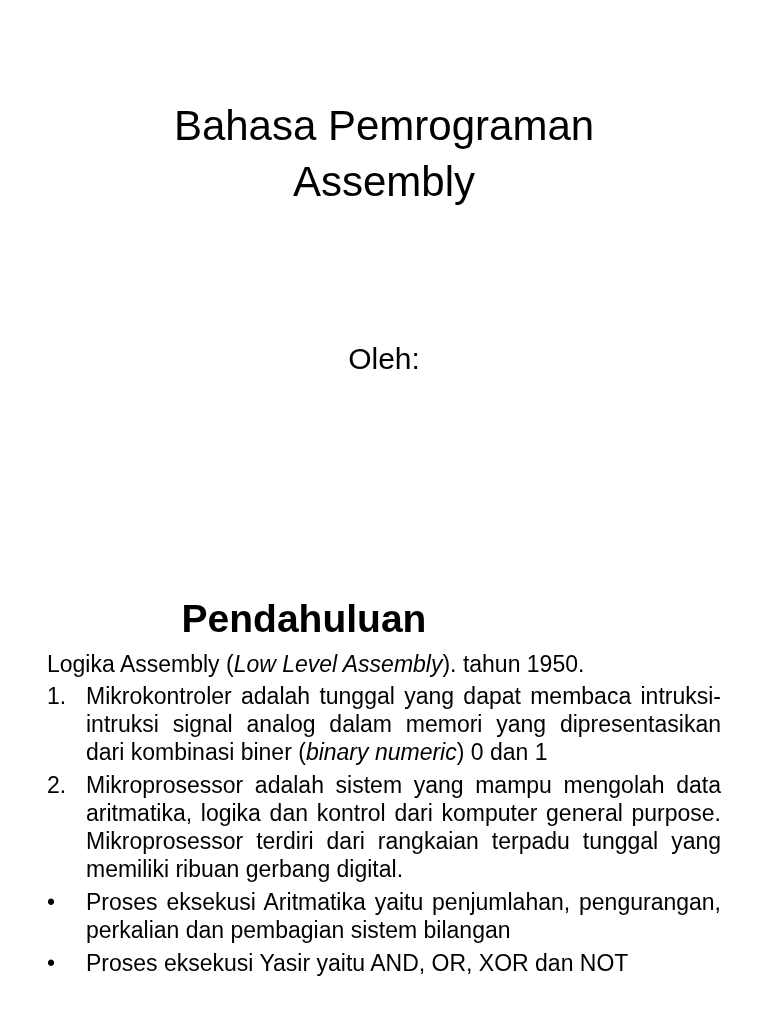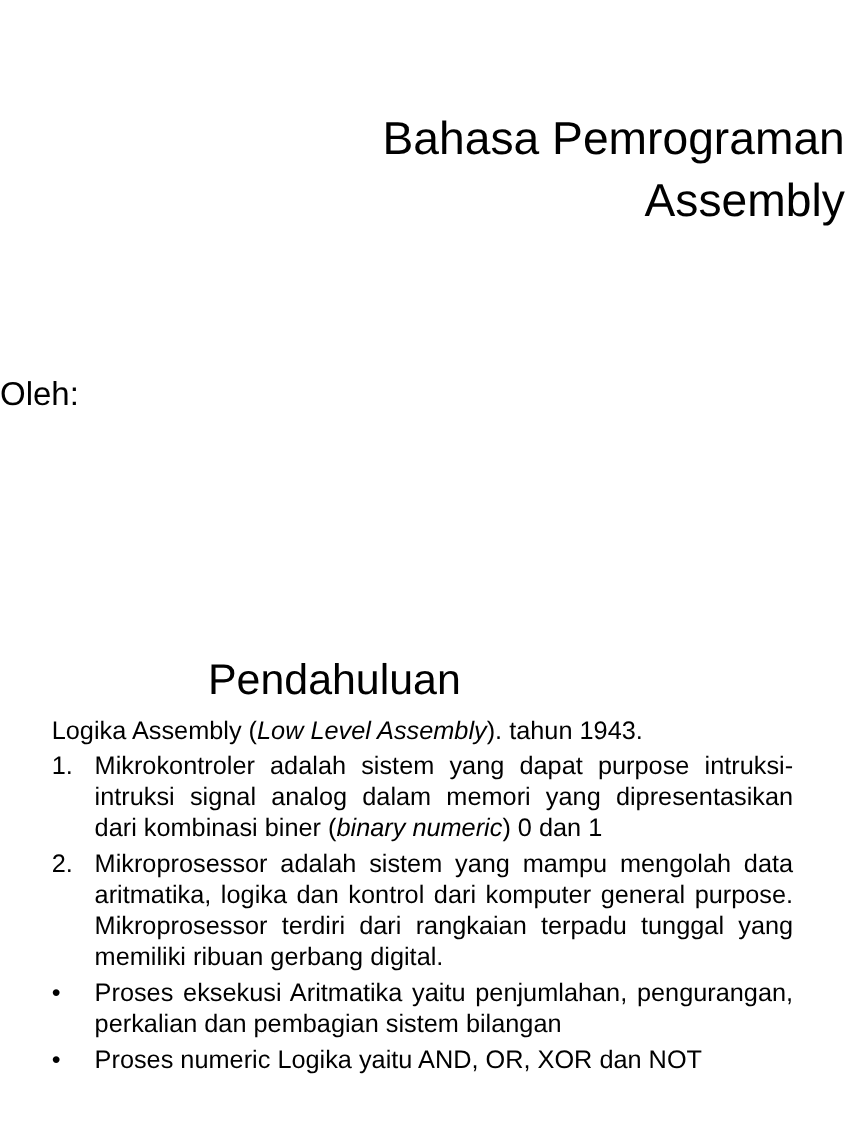--- a/index.html
+++ b/index.html
@@ -21,45 +21,45 @@
       width: 768px;
     }
     .slide1 { top: 0; height: 490px; }
     .slide2 { top: 490px; height: 534px; }
 
     .title-main {
       position: absolute;
       top: 98px;
       left: 0;
       width: 768px;
-      text-align: right;
+      text-align: center;
       font-size: 42px;
       line-height: 56px;
       font-weight: normal;
       margin: 0;
     }
     .author-block {
       position: absolute;
       top: 336px;
       left: 0;
       width: 768px;
-      text-align: left;
+      text-align: center;
       font-size: 30px;
       line-height: 46px;
     }
 
     .section-title {
       position: absolute;
       top: 104px;
       left: 0;
       width: 608px;
       text-align: center;
       font-size: 39px;
       line-height: 50px;
-      font-weight: normal;
+      font-weight: bold;
       margin: 0;
     }
     .content {
       position: absolute;
       top: 160px;
       left: 47px;
       width: 674px;
       font-size: 23px;
       line-height: 28px;
     }
@@ -90,35 +90,35 @@
   </h1>
   <div class="author-block">
     <div>Oleh:</div>
   </div>
 </div>
 
 <div class="slide slide2">
   <h2 class="section-title">Pendahuluan</h2>
 
   <div class="content">
-    <p class="intro"><span>Logika Assembly (</span><span class="i">Low Level Assembly</span><span>). tahun 1943.</span></p>
+    <p class="intro"><span>Logika Assembly (</span><span class="i">Low Level Assembly</span><span>). tahun 1950.</span></p>
 
     <div class="list-item">
       <span class="list-marker">1.</span>
-      <span class="u">Mikrokontroler</span><span> adalah sistem yang dapat purpose intruksi-intruksi signal analog dalam memori yang dipresentasikan dari kombinasi biner (</span><span class="i">binary numeric</span><span>) 0 dan 1</span>
+      <span class="u">Mikrokontroler</span><span> adalah tunggal yang dapat membaca intruksi-intruksi signal analog dalam memori yang dipresentasikan dari kombinasi biner (</span><span class="i">binary numeric</span><span>) 0 dan 1</span>
     </div>
 
     <div class="list-item">
       <span class="list-marker">2.</span>
       <span class="u">Mikroprosessor</span><span> adalah sistem yang mampu mengolah data aritmatika, logika dan kontrol dari komputer general purpose. Mikroprosessor terdiri dari rangkaian terpadu tunggal yang memiliki ribuan gerbang digital.</span>
     </div>
 
     <div class="list-item">
       <span class="list-marker">•</span>
       <span>Proses eksekusi Aritmatika yaitu penjumlahan, pengurangan, perkalian dan pembagian sistem bilangan</span>
     </div>
 
     <div class="list-item">
       <span class="list-marker">•</span>
-      <span>Proses numeric Logika yaitu AND, OR, XOR dan NOT</span>
+      <span>Proses eksekusi Yasir yaitu AND, OR, XOR dan NOT</span>
     </div>
   </div>
 </div>
 
 </body></html>

